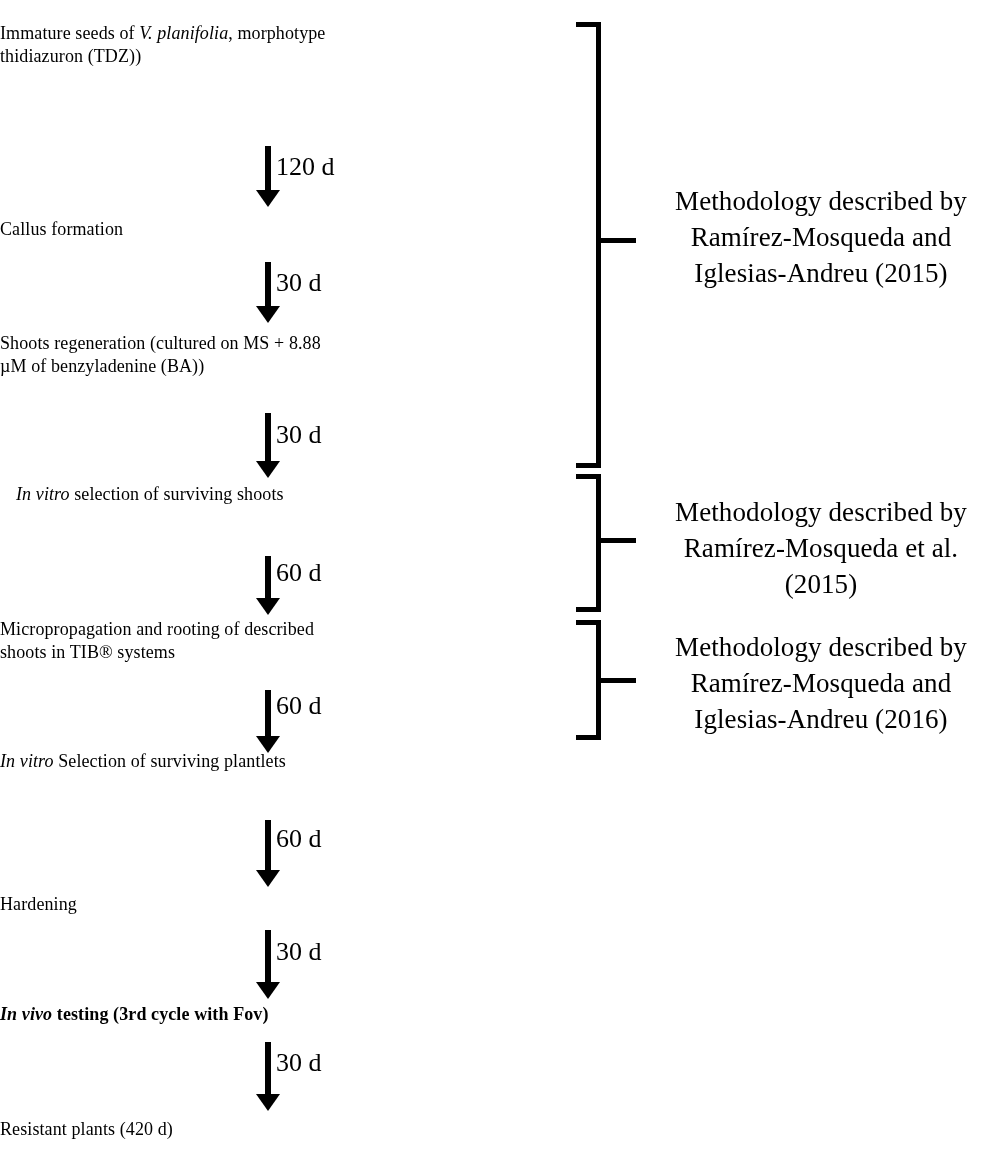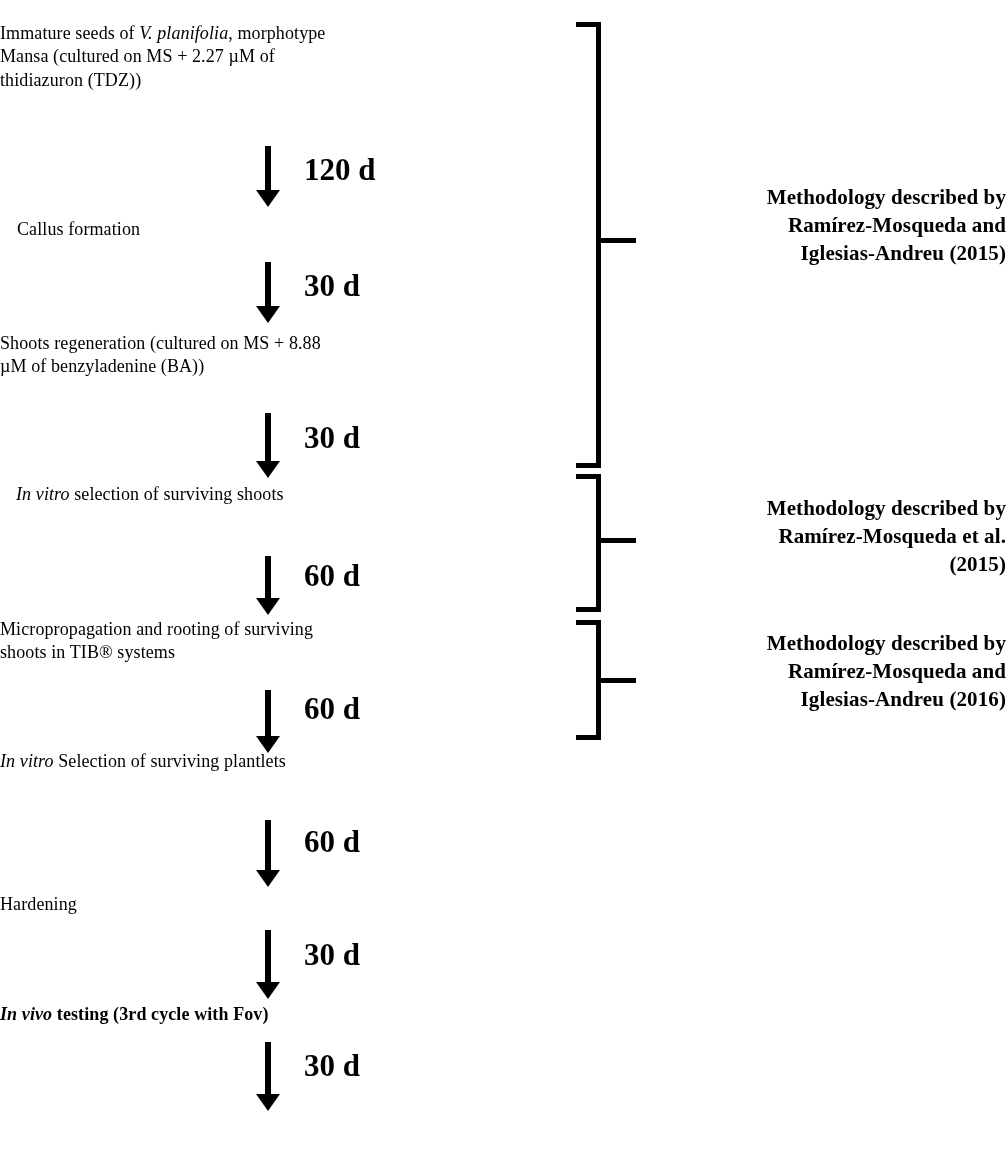--- a/index.html
+++ b/index.html
@@ -54,25 +54,24 @@
     position: absolute;
     left: 256px;
     width: 0;
     height: 0;
     border-left: 12px solid transparent;
     border-right: 12px solid transparent;
     border-top: 17px solid #000;
   }
   .arrow .dur {
     position: absolute;
-    left: 304px;
-    font-size: 31px;
+    left: 276px;
+    font-size: 26px;
     line-height: 1;
     white-space: nowrap;
-    font-weight: bold;
   }
 
   
   .bracket {
     position: absolute;
     left: 576px;
   }
   .bracket .vert {
     position: absolute;
     left: 20px;
@@ -95,47 +94,45 @@
     left: 24px;
     width: 36px;
     height: 5px;
     background: #000;
   }
 
   .note {
     position: absolute;
     left: 636px;
     width: 370px;
-    text-align: right;
-    font-size: 21px;
+    text-align: center;
+    font-size: 27px;
     line-height: 1.34;
     letter-spacing: 0.1px;
-    font-weight: bold;
   }
 </style>
 </head>
 <body>
 
 <div id="page">
 
   <div class="flow-col">
 
     <div class="node" style="top:22px;">
       <div><span>Immature seeds of </span><span class="ital">V. planifolia</span><span>, morphotype</span></div>
-      <div><span>Mansa (cultured on MS + 2.27 µM of</span></div>
       <div><span>thidiazuron (TDZ))</span></div>
     </div>
 
     <div class="arrow" style="top:146px;">
       <div class="shaft" style="top:0; height:46px;"></div>
       <div class="head" style="top:44px;"></div>
       <div class="dur" style="top:8px;">120 d</div>
     </div>
 
-    <div class="node" style="top:218px;padding-left:17px;">
+    <div class="node" style="top:218px;">
       <div><span>Callus formation</span></div>
     </div>
 
     <div class="arrow" style="top:262px;">
       <div class="shaft" style="top:0; height:46px;"></div>
       <div class="head" style="top:44px;"></div>
       <div class="dur" style="top:8px;">30 d</div>
     </div>
 
     <div class="node" style="top:332px;">
@@ -153,21 +150,21 @@
       <div><span class="ital">In vitro</span><span> selection of surviving shoots</span></div>
     </div>
 
     <div class="arrow" style="top:556px;">
       <div class="shaft" style="top:0; height:44px;"></div>
       <div class="head" style="top:42px;"></div>
       <div class="dur" style="top:4px;">60 d</div>
     </div>
 
     <div class="node" style="top:618px;">
-      <div><span>Micropropagation and rooting of surviving</span></div>
+      <div><span>Micropropagation and rooting of described</span></div>
       <div><span>shoots in TIB® systems</span></div>
     </div>
 
     <div class="arrow" style="top:690px;">
       <div class="shaft" style="top:0; height:48px;"></div>
       <div class="head" style="top:46px;"></div>
       <div class="dur" style="top:3px;">60 d</div>
     </div>
 
     <div class="node" style="top:750px;">
@@ -193,20 +190,23 @@
     <div class="node" style="top:1003px;font-weight:bold;">
       <div><span class="ital">In vivo</span><span> testing (3rd cycle with Fov)</span></div>
     </div>
 
     <div class="arrow" style="top:1042px;">
       <div class="shaft" style="top:0; height:54px;"></div>
       <div class="head" style="top:52px;"></div>
       <div class="dur" style="top:8px;">30 d</div>
     </div>
 
+    <div class="node" style="top:1118px;">
+      <div><span>Resistant plants (420 d)</span></div>
+    </div>
 
   </div>
 
   <div class="bracket" style="top:22px; height:446px;">
     <div class="vert"></div>
     <div class="cap top"></div>
     <div class="cap bot"></div>
     <div class="tick" style="top:216px;"></div>
   </div>
 

